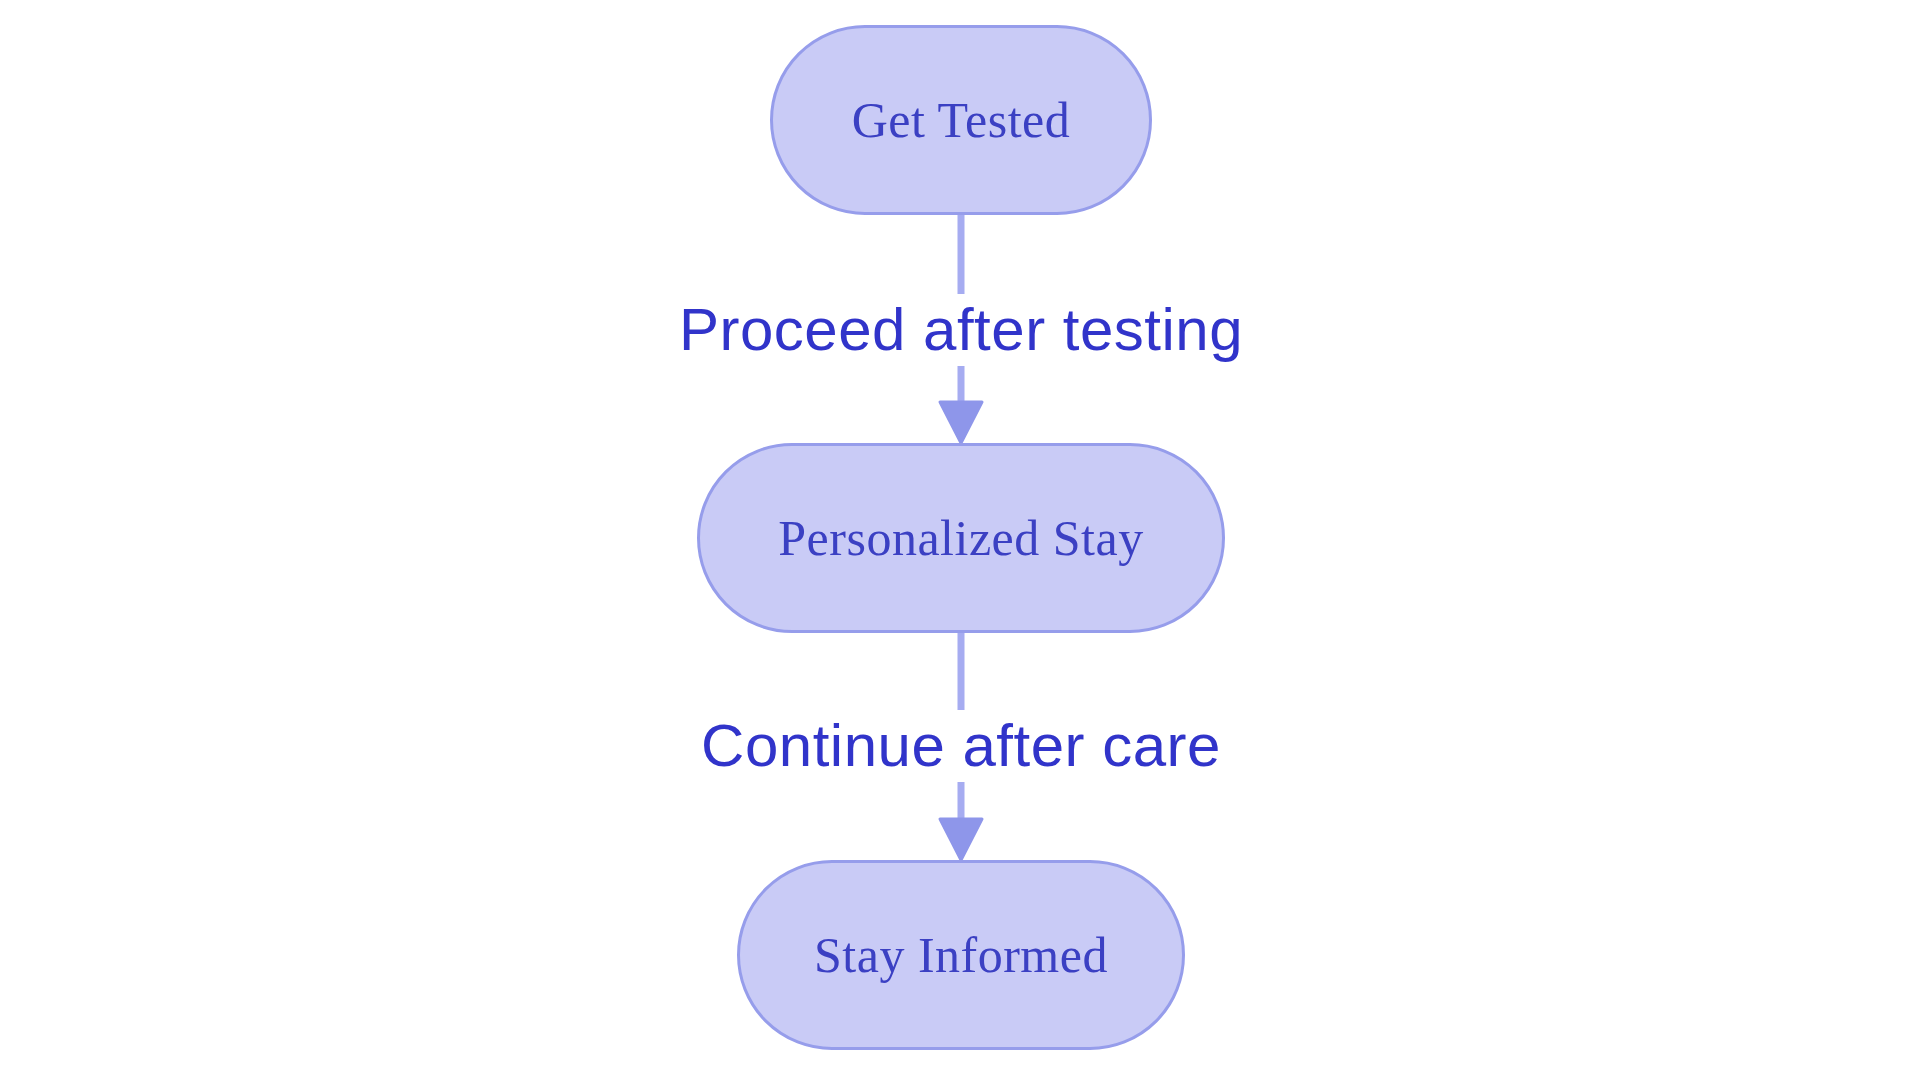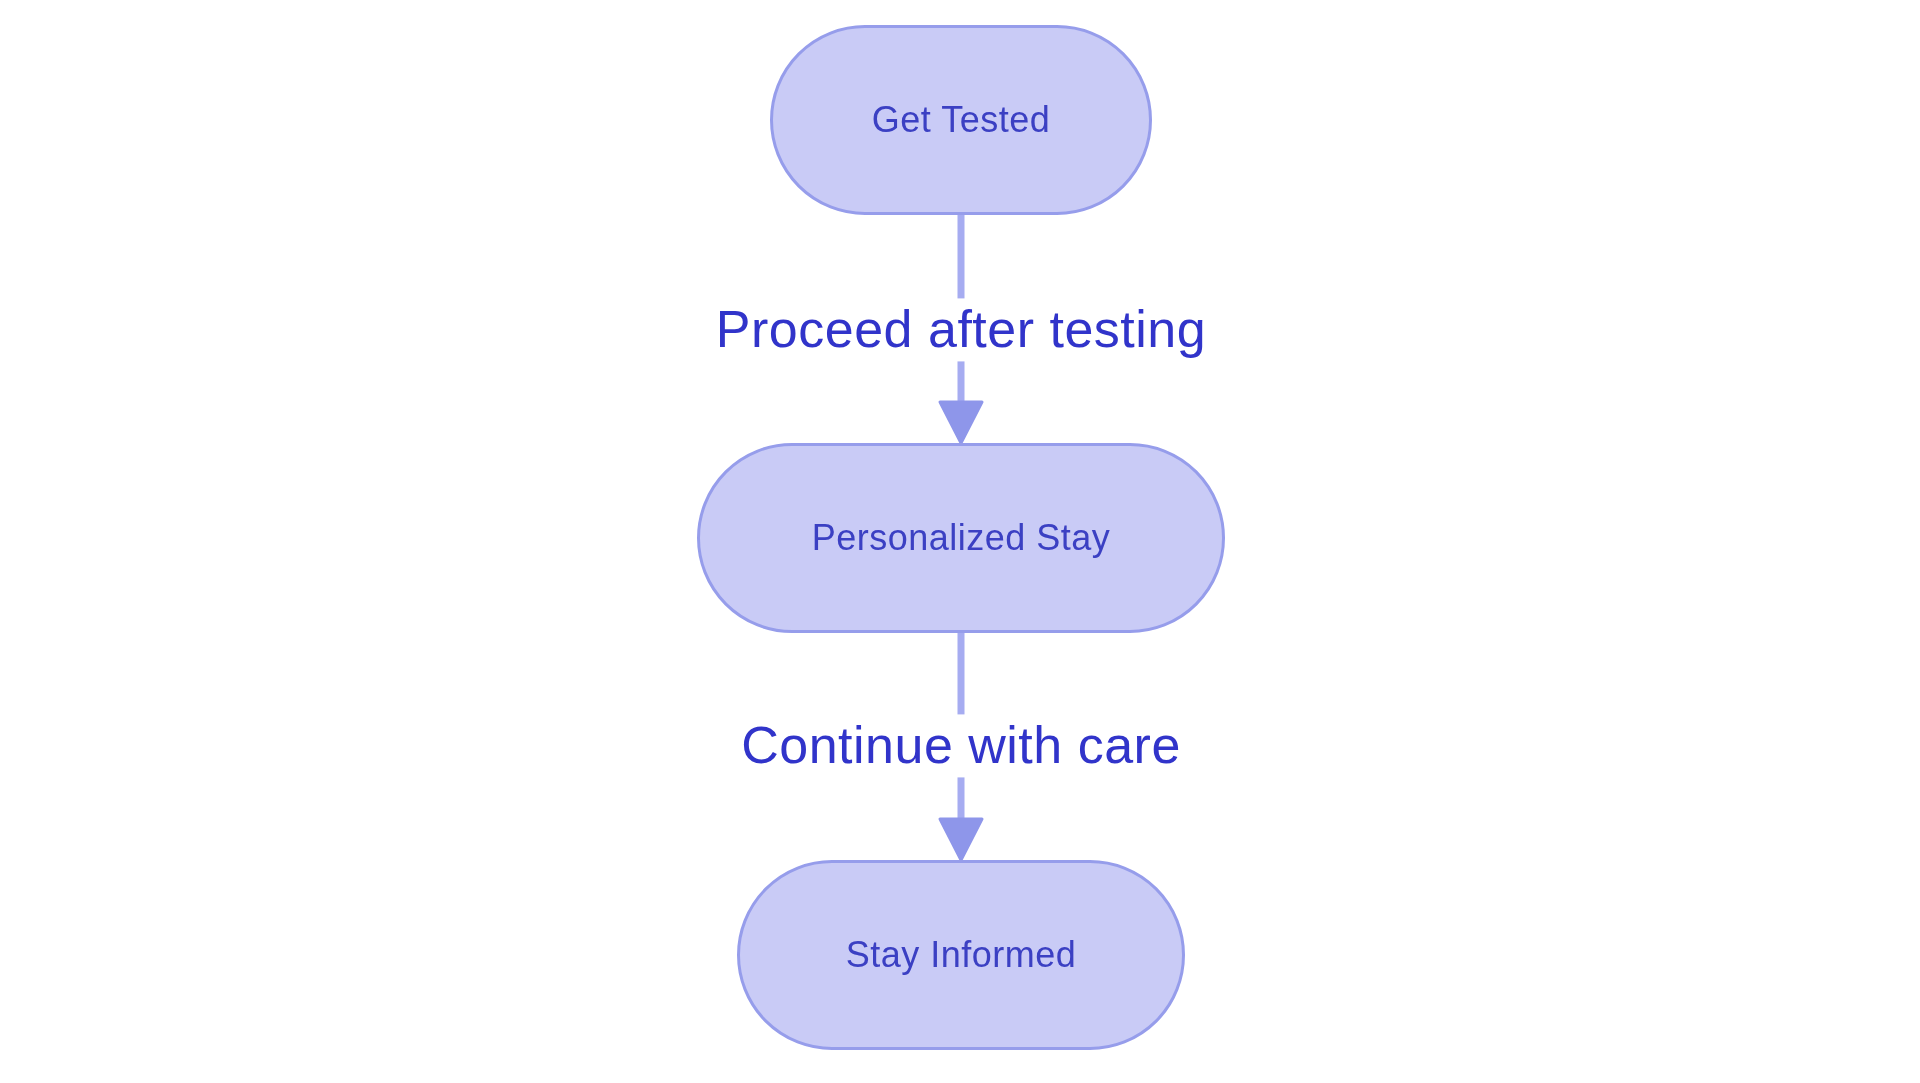--- a/index.html
+++ b/index.html
@@ -29,35 +29,36 @@
     height: 190px;
     border: 3px solid #969deb;
     border-radius: 95px;
     background: #c9cbf6;
     display: flex;
     align-items: center;
     justify-content: center;
   }
   .node-label {
     color: #3b40c3;
-    font-size: 36px;
+    font-size: 50px;
     font-weight: 500;
     letter-spacing: 0.5px;
     white-space: nowrap;
+    font-family: Liberation Serif, serif;
   }
   .node-get-tested      { left: 770px; top: 25px;  width: 382px; }
   .node-personalized    { left: 697px; top: 443px; width: 528px; }
   .node-stay-informed   { left: 737px; top: 860px; width: 448px; text-align: right; }
   .edge-label {
     position: absolute;
     left: 961px;
     transform: translate(-50%, -50%);
     background: #ffffff;
     color: #3134ca;
-    font-size: 52px;
+    font-size: 60px;
     font-weight: 500;
     letter-spacing: 0.5px;
     white-space: nowrap;
     padding: 3px 10px;
     line-height: 1.1;
   }
   .edge-label-1 { top: 330px; }
   .edge-label-2 { top: 746px; }
 </style>
 </head>
@@ -77,19 +78,19 @@
   <div class="node node-get-tested">
     <span class="node-label">Get Tested</span>
   </div>
 
   <div class="edge-label edge-label-1">Proceed after testing</div>
 
   <div class="node node-personalized">
     <span class="node-label">Personalized Stay</span>
   </div>
 
-  <div class="edge-label edge-label-2">Continue with care</div>
+  <div class="edge-label edge-label-2">Continue after care</div>
 
   <div class="node node-stay-informed">
     <span class="node-label">Stay Informed</span>
   </div>
 
 </div>
 
 </body></html>

